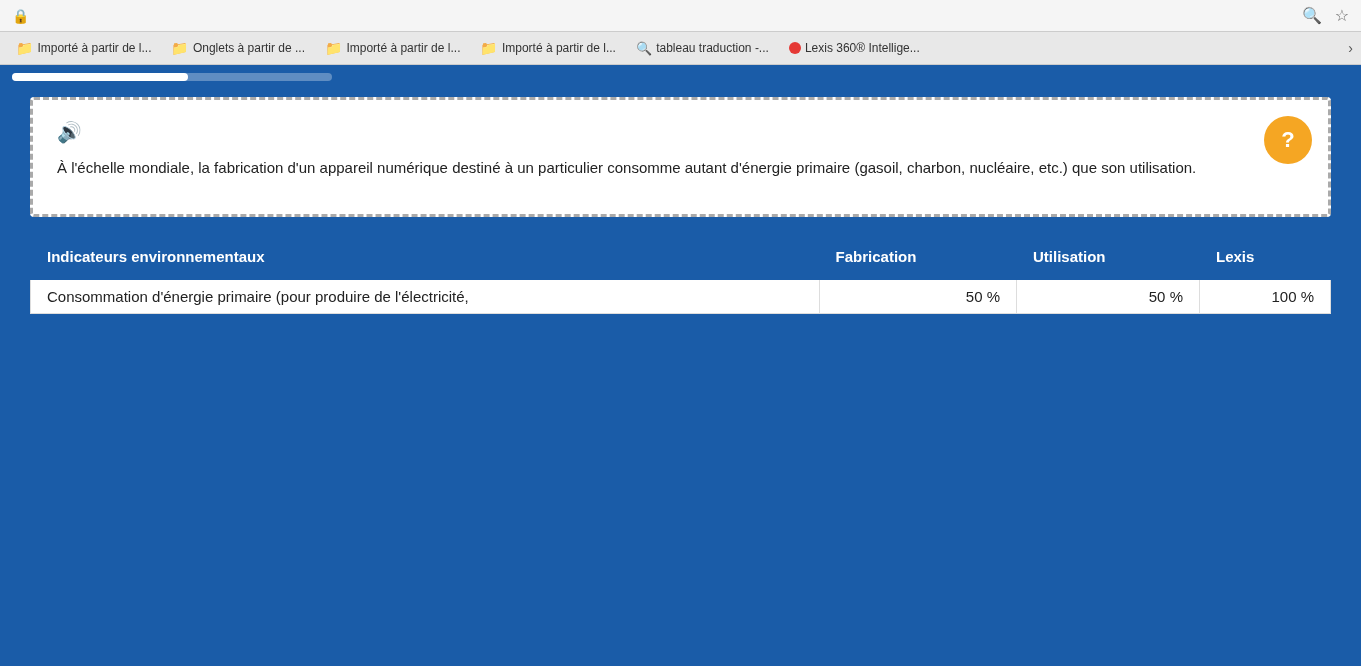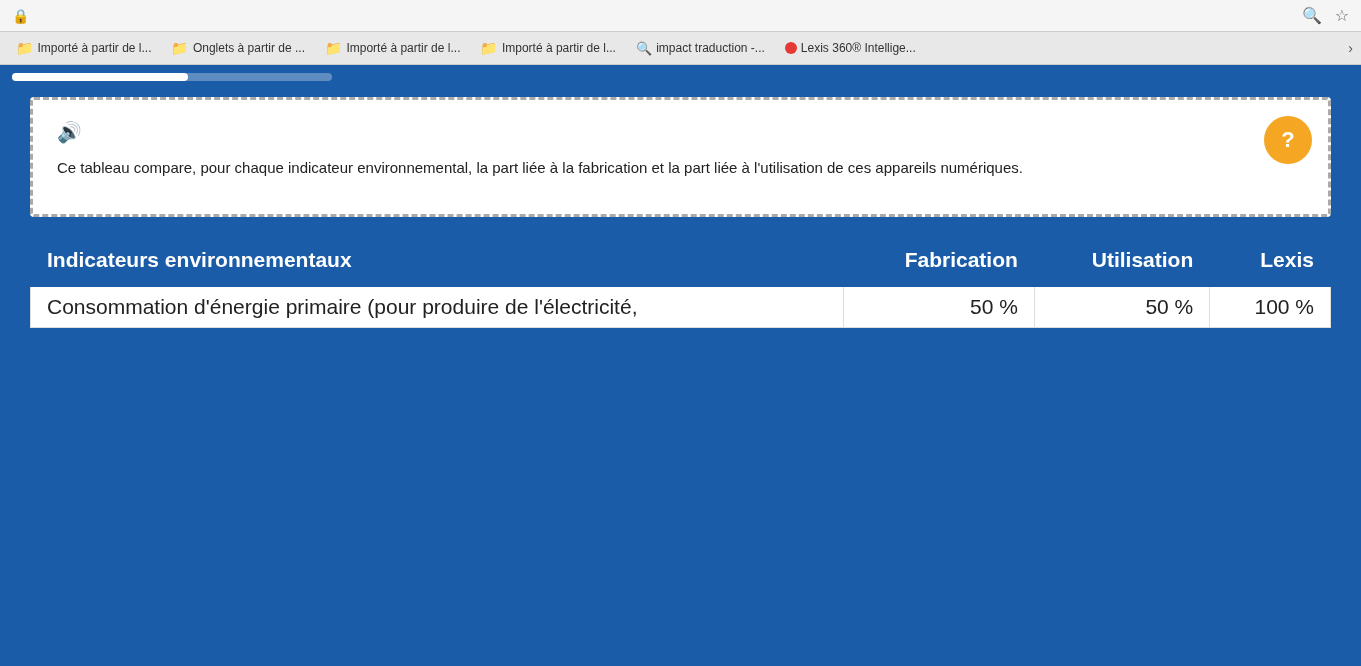--- a/index.html
+++ b/index.html
@@ -177,38 +177,38 @@
       font-style: italic;
       color: #1a5ca8;
       margin-bottom: 0;
     }
 
     
     .data-table {
       width: 100%;
       border-collapse: collapse;
       background: white;
-      font-size: 21px;
+      font-size: 15px;
     }
 
     .data-table thead tr th {
       background: #1a5ca8;
       color: white;
       padding: 14px 16px;
       text-align: left;
       font-weight: bold;
       border: 1px solid #1a5ca8;
     }
 
     .data-table thead tr th:first-child {
       text-align: left;
     }
 
     .data-table thead tr th:not(:first-child) {
-      text-align: right;
+      text-align: left;
     }
 
     .data-table tbody tr td {
       padding: 8px 16px;
       border: 1px solid #ddd;
       color: #222;
       vertical-align: top;
     }
 
     .data-table tbody tr td:not(:first-child) {
@@ -245,21 +245,21 @@
     <div class="bookmark-item">
       <span class="bookmark-folder-icon">📁</span>
       <span>Importé à partir de l...</span>
     </div>
     <div class="bookmark-item">
       <span class="bookmark-folder-icon">📁</span>
       <span>Importé à partir de l...</span>
     </div>
     <div class="bookmark-item">
       <span class="bookmark-search-icon">🔍</span>
-      <span>impact traduction -...</span>
+      <span>tableau traduction -...</span>
     </div>
     <div class="bookmark-item lexis">
       <span class="lexis-dot"></span>
       <span>Lexis 360® Intellige...</span>
     </div>
     <span class="chevron-right">›</span>
   </div>
 
 </div>
 
@@ -273,21 +273,21 @@
 
   <div class="dashed-card">
 
     <span class="sound-icon">🔊</span>
 
     <div class="help-badge">
       <span class="help-badge-inner">?</span>
     </div>
 
     <div class="card-text">
-      <p>Ce tableau compare, pour chaque indicateur environnemental, la part liée à la fabrication et la part liée à l'utilisation de ces appareils numériques.</p>
+      <p>À l'échelle mondiale, la fabrication d'un appareil numérique destiné à un particulier consomme autant d'énergie primaire (gasoil, charbon, nucléaire, etc.) que son utilisation.</p>
     </div>
 
   </div>
 
   <table class="data-table">
     <thead>
       <tr>
         <th>Indicateurs environnementaux</th>
         <th>Fabrication</th>
         <th>Utilisation</th>

